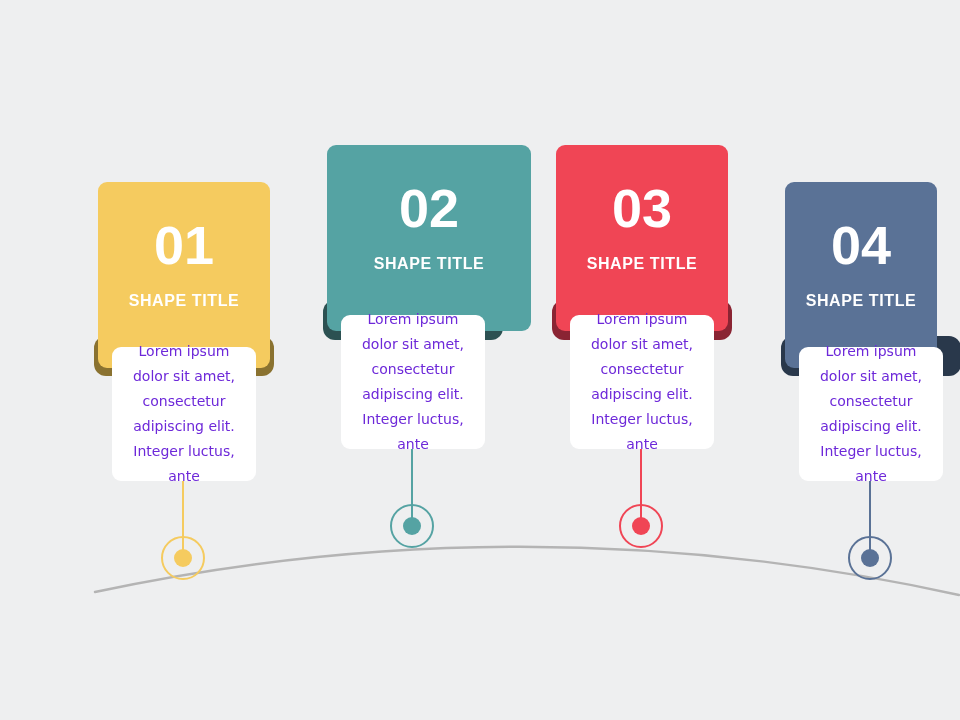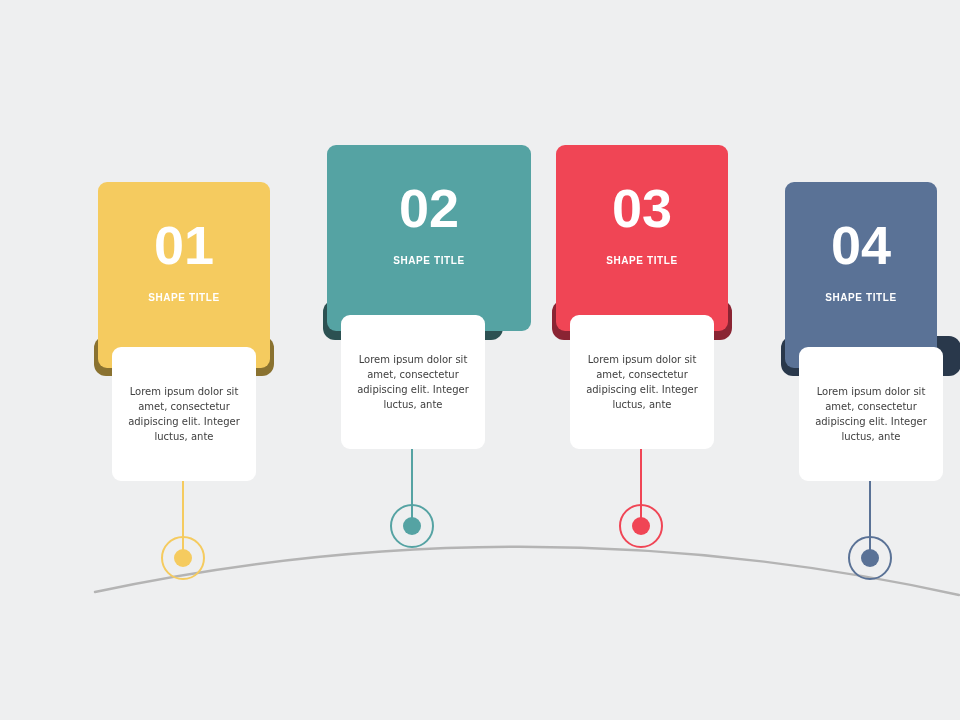--- a/index.html
+++ b/index.html
@@ -41,44 +41,44 @@
     overflow: hidden;
   }
   .head-number {
     font-size: 54px;
     font-weight: bold;
     line-height: 1;
     letter-spacing: 0px;
     color: #ffffff;
   }
   .head-title {
-    font-size: 10px;
+    font-size: 16px;
     font-weight: bold;
     letter-spacing: 0.6px;
     color: #ffffff;
     text-align: left;
   }
   
   .shadow-strip {
     position: absolute;
     border-radius: 12px;
   }
   .body-card {
     position: absolute;
     background: #ffffff;
     border-radius: 9px;
     box-sizing: border-box;
     display: flex;
     align-items: center;
     justify-content: center;
   }
   .body-text {
-    font-size: 10px;
-    line-height: 15px;
-    color: #404040;
+    font-size: 14px;
+    line-height: 25px;
+    color: #6d28d9;
     text-align: center;
     padding: 0 14px;
     font-family: "DejaVu Sans", sans-serif;
   }
   .connector {
     position: absolute;
     width: 2px;
   }
   .marker-ring {
     position: absolute;

